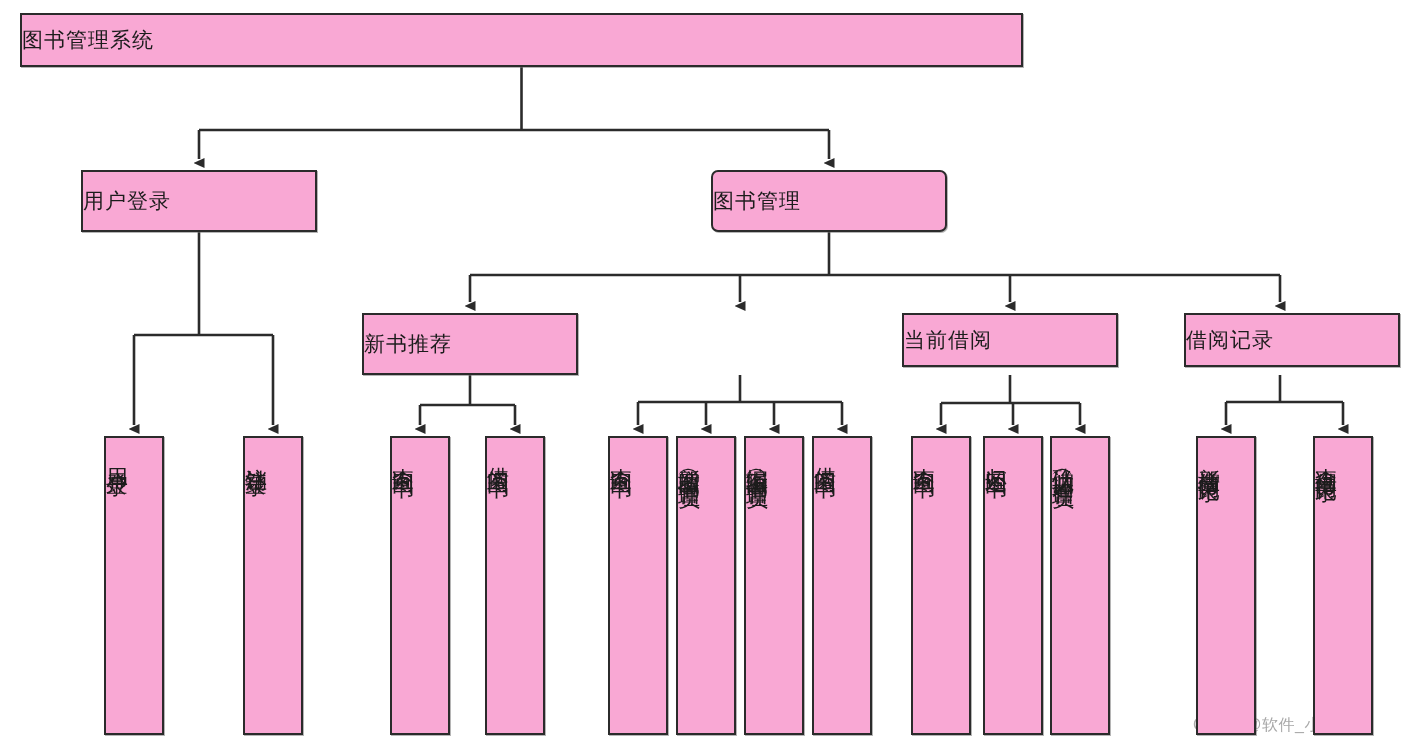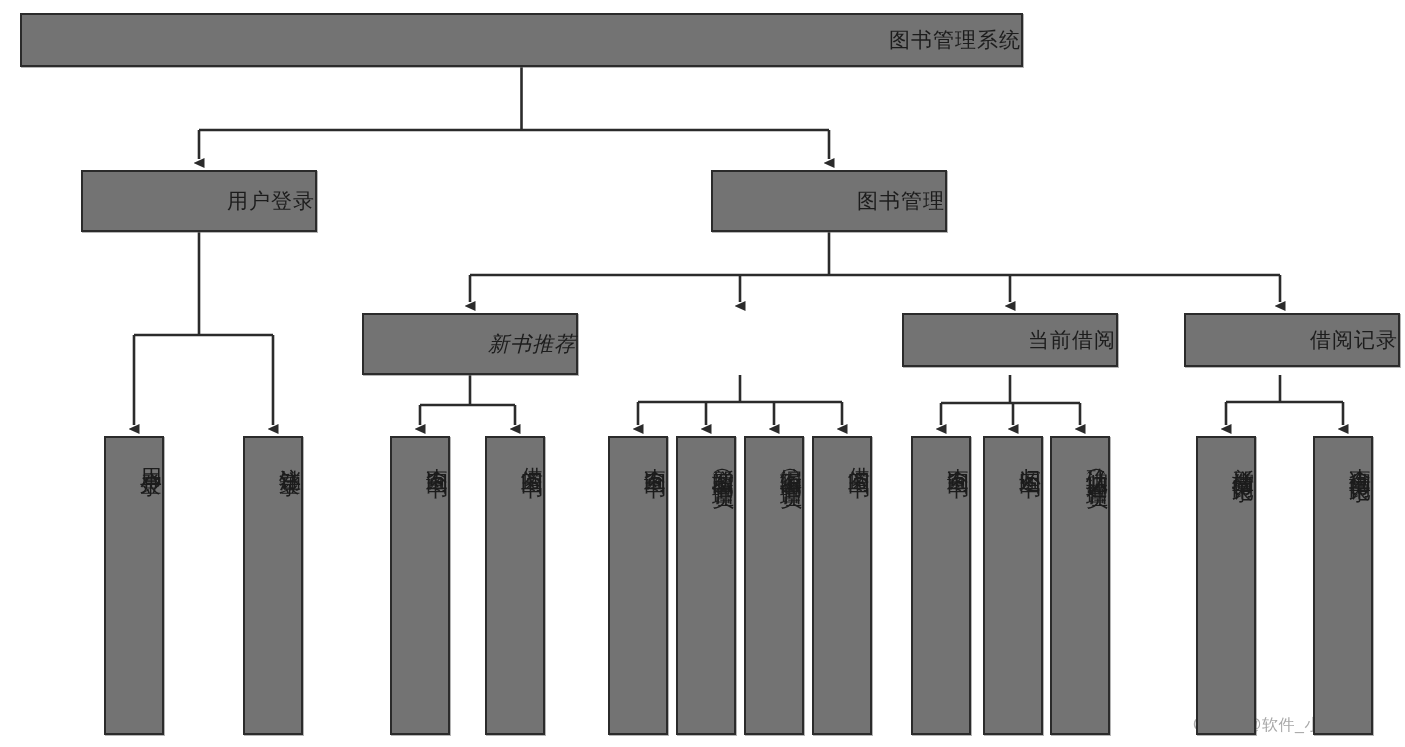--- a/index.html
+++ b/index.html
@@ -21,25 +21,25 @@
     position: absolute;
     left: 0;
     top: 0;
     width: 1405px;
     height: 747px;
     pointer-events: none;
   }
   .node {
     position: absolute;
     box-sizing: border-box;
-    background: #737373;
+    background: #f9a8d4;
     border: 2px solid #2b2b2b;
     display: flex;
     align-items: center;
-    justify-content: flex-end;
+    justify-content: flex-start;
     box-shadow: 1px 1px 0 0 rgba(120,120,120,0.55);
   }
   .node .label {
     color: #1c1c1c;
     line-height: 1.18;
     text-align: center;
     white-space: pre-line;
   }
   .node.horiz .label {
     font-size: 21px;
@@ -114,24 +114,24 @@
   </svg>
 
   <div class="watermark" style="left: 1193px; top: 715px;">CSDN @软件_小贺同学</div>
 
 <div class="node horiz" style="left: 20px; top: 13px; width: 1003px; height: 54px;">
       <span class="label">图书管理系统</span>
     </div>
     <div class="node horiz" style="left: 81px; top: 170px; width: 236px; height: 62px;">
       <span class="label">用户登录</span>
     </div>
-    <div class="node horiz" style="left: 711px; top: 170px; width: 236px; height: 62px;">
+    <div class="node horiz" style="left: 711px; top: 170px; width: 236px; height: 62px; border-radius: 7px;">
       <span class="label">图书管理</span>
     </div>
-    <div class="node horiz" style="left: 362px; top: 313px; width: 216px; height: 62px; font-style: italic;">
+    <div class="node horiz" style="left: 362px; top: 313px; width: 216px; height: 62px;">
       <span class="label">新书推荐</span>
     </div>
     <div class="node horiz" style="left: 902px; top: 313px; width: 216px; height: 54px;">
       <span class="label">当前借阅</span>
     </div>
     <div class="node horiz" style="left: 1184px; top: 313px; width: 216px; height: 54px;">
       <span class="label">借阅记录</span>
     </div>
     <div class="node vert" style="left: 104px; top: 436px; width: 60px; height: 299px;">
       <span class="label">用户登录</span>

